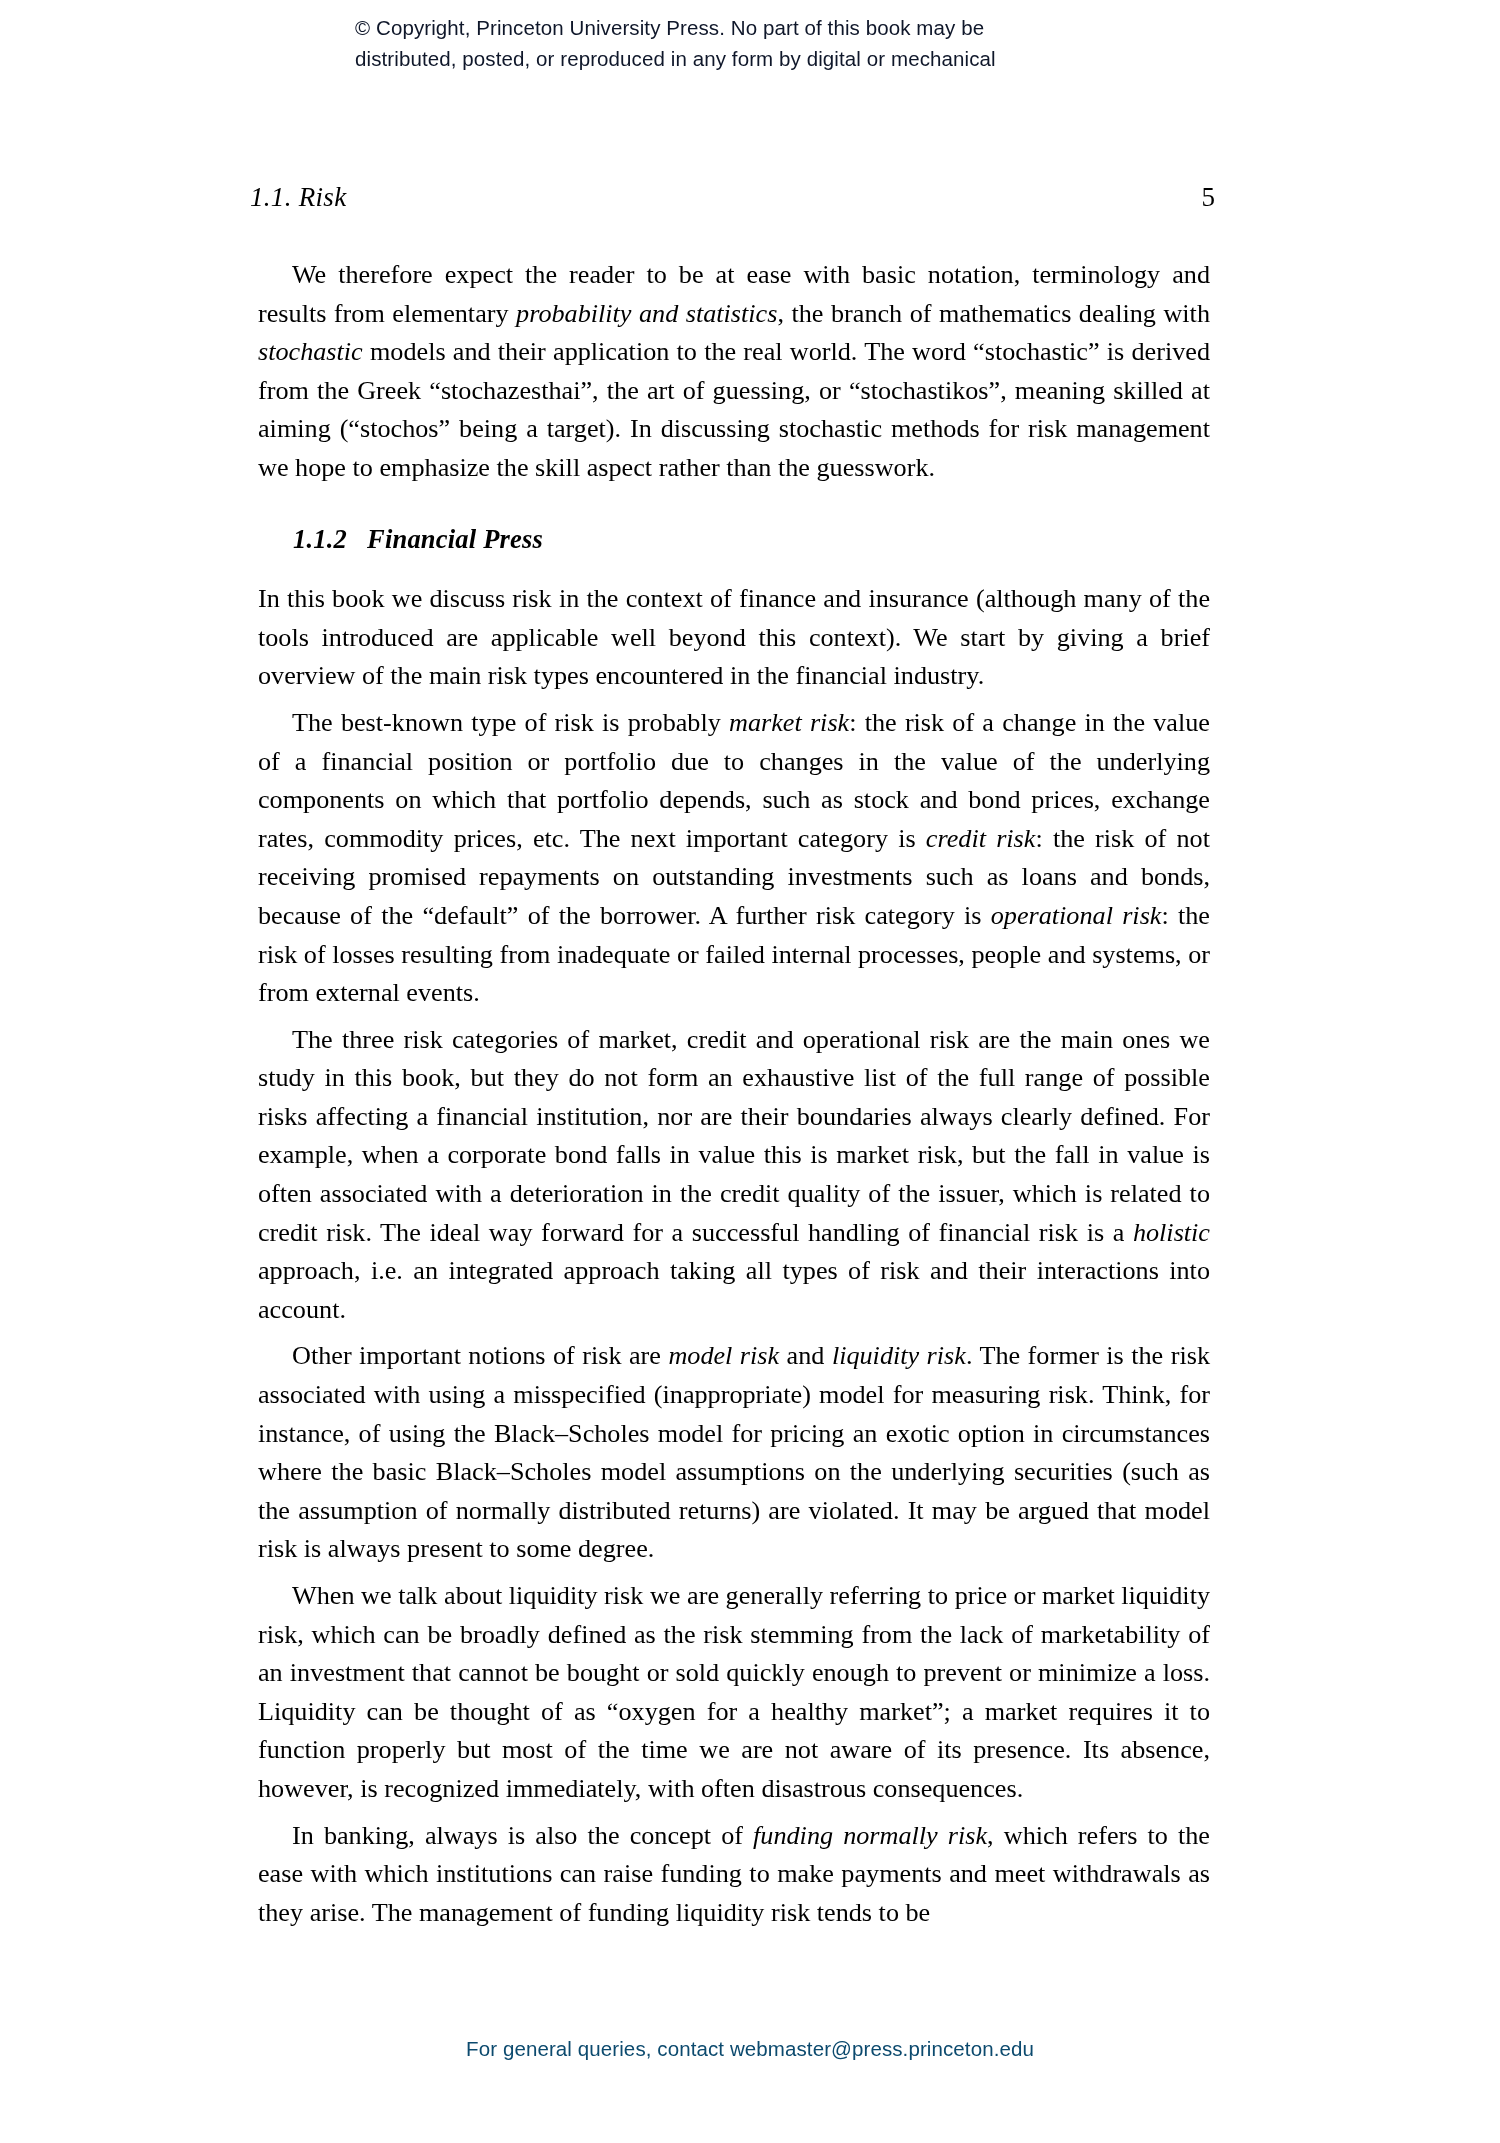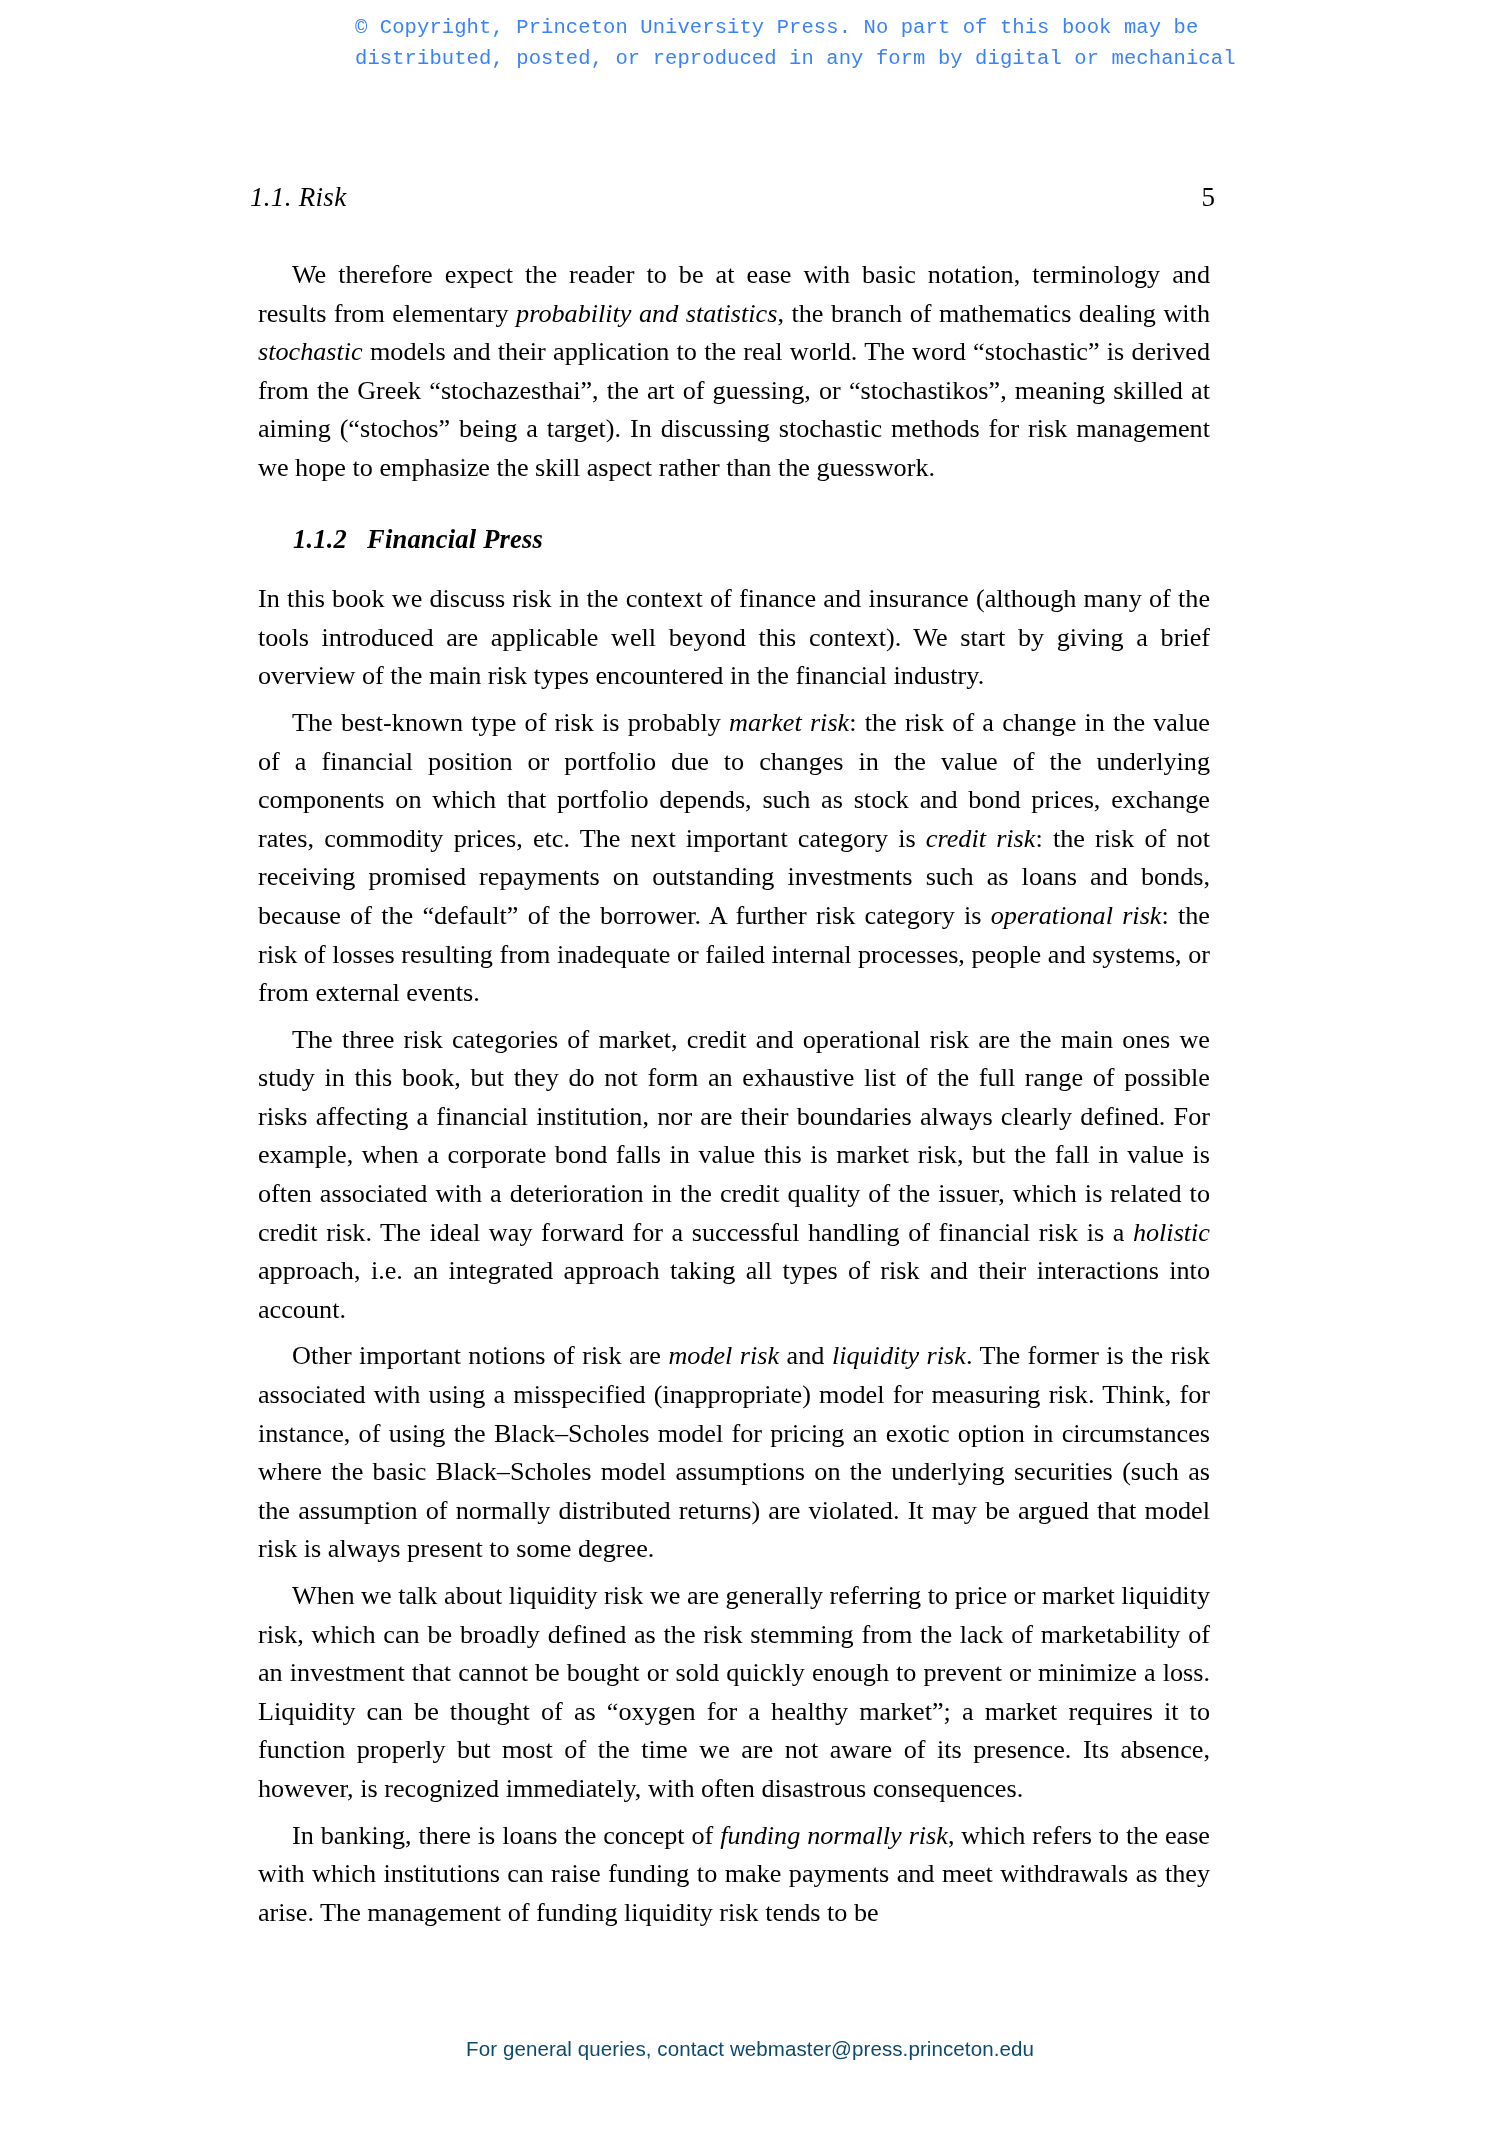--- a/index.html
+++ b/index.html
@@ -17,24 +17,24 @@
     font-family: "Liberation Serif", "DejaVu Serif", serif;
     color: #000000;
   }
 
   
   .copyright-notice {
     position: absolute;
     left: 355px;
     top: 12px;
     width: 790px;
-    font-family: Liberation Mono, monospace;
+    font-family: Liberation Sans, sans-serif;
     font-size: 20.5px;
     line-height: 31px;
-    color: #3b82f6;
+    color: #0f172a;
     text-align: left;
     letter-spacing: 0.1px;
   }
   .copyright-notice .cline { display: block; white-space: nowrap; }
 
   
   .running-head {
     position: absolute;
     left: 250px;
     top: 182px;
@@ -132,21 +132,21 @@
     <p><span>In this book we discuss risk in the context of finance and insurance (although many of the tools introduced are applicable well beyond this context). We start by giving a brief overview of the main risk types encountered in the financial industry.</span></p>
 
     <p class="indented"><span>The best-known type of risk is probably </span><i>market risk</i><span>: the risk of a change in the value of a financial position or portfolio due to changes in the value of the underlying components on which that portfolio depends, such as stock and bond prices, exchange rates, commodity prices, etc. The next important category is </span><i>credit risk</i><span>: the risk of not receiving promised repayments on outstanding investments such as loans and bonds, because of the “default” of the borrower. A further risk category is </span><i>operational risk</i><span>: the risk of losses resulting from inadequate or failed internal processes, people and systems, or from external events.</span></p>
 
     <p class="indented"><span>The three risk categories of market, credit and operational risk are the main ones we study in this book, but they do not form an exhaustive list of the full range of possible risks affecting a financial institution, nor are their boundaries always clearly defined. For example, when a corporate bond falls in value this is market risk, but the fall in value is often associated with a deterioration in the credit quality of the issuer, which is related to credit risk. The ideal way forward for a successful handling of financial risk is a </span><i>holistic</i><span> approach, i.e. an integrated approach taking all types of risk and their interactions into account.</span></p>
 
     <p class="indented"><span>Other important notions of risk are </span><i>model risk</i><span> and </span><i>liquidity risk</i><span>. The former is the risk associated with using a misspecified (inappropriate) model for measuring risk. Think, for instance, of using the Black–Scholes model for pricing an exotic option in circumstances where the basic Black–Scholes model assumptions on the underlying securities (such as the assumption of normally distributed returns) are violated. It may be argued that model risk is always present to some degree.</span></p>
 
     <p class="indented"><span>When we talk about liquidity risk we are generally referring to price or market liquidity risk, which can be broadly defined as the risk stemming from the lack of marketability of an investment that cannot be bought or sold quickly enough to prevent or minimize a loss. Liquidity can be thought of as “oxygen for a healthy market”; a market requires it to function properly but most of the time we are not aware of its presence. Its absence, however, is recognized immediately, with often disastrous consequences.</span></p>
 
-    <p class="indented last-line-left"><span>In banking, there is loans the concept of </span><i>funding normally risk</i><span>, which refers to the ease with which institutions can raise funding to make payments and meet withdrawals as they arise. The management of funding liquidity risk tends to be</span></p>
+    <p class="indented last-line-left"><span>In banking, always is also the concept of </span><i>funding normally risk</i><span>, which refers to the ease with which institutions can raise funding to make payments and meet withdrawals as they arise. The management of funding liquidity risk tends to be</span></p>
 
   </div>
 
   <div class="page-footer">
     <span>For general queries, contact webmaster@press.princeton.edu</span>
   </div>
 
 </div>
 
 </body></html>

